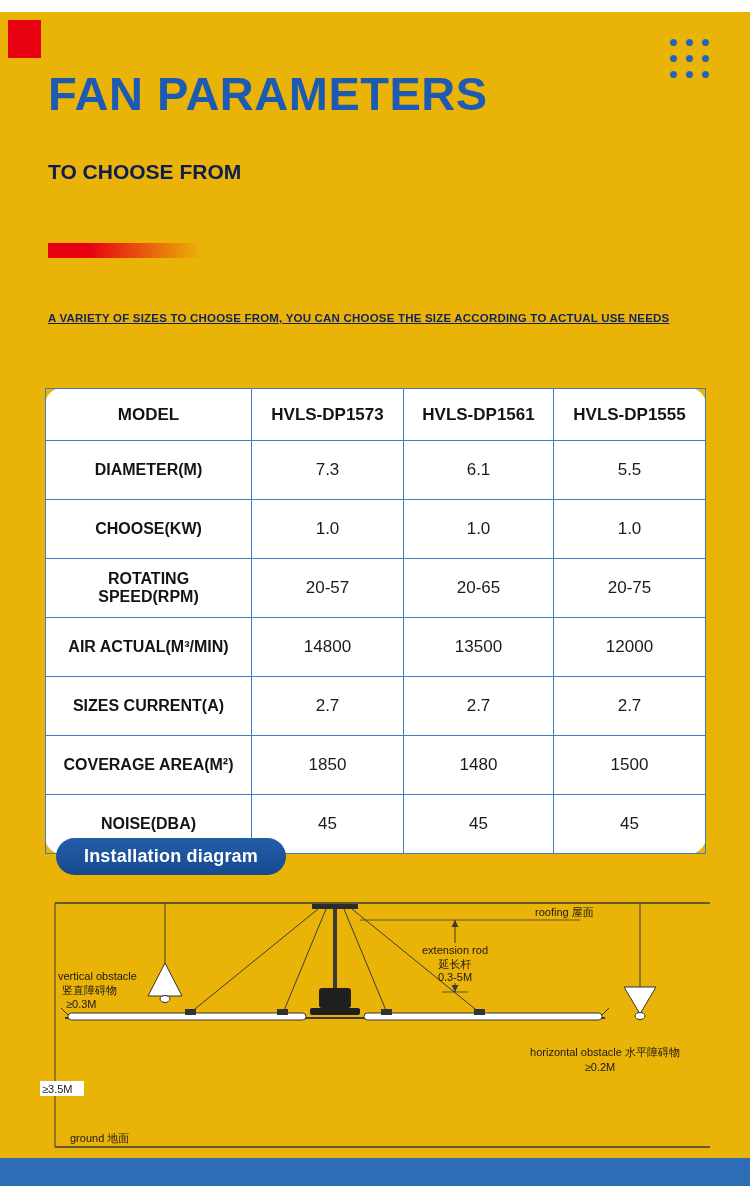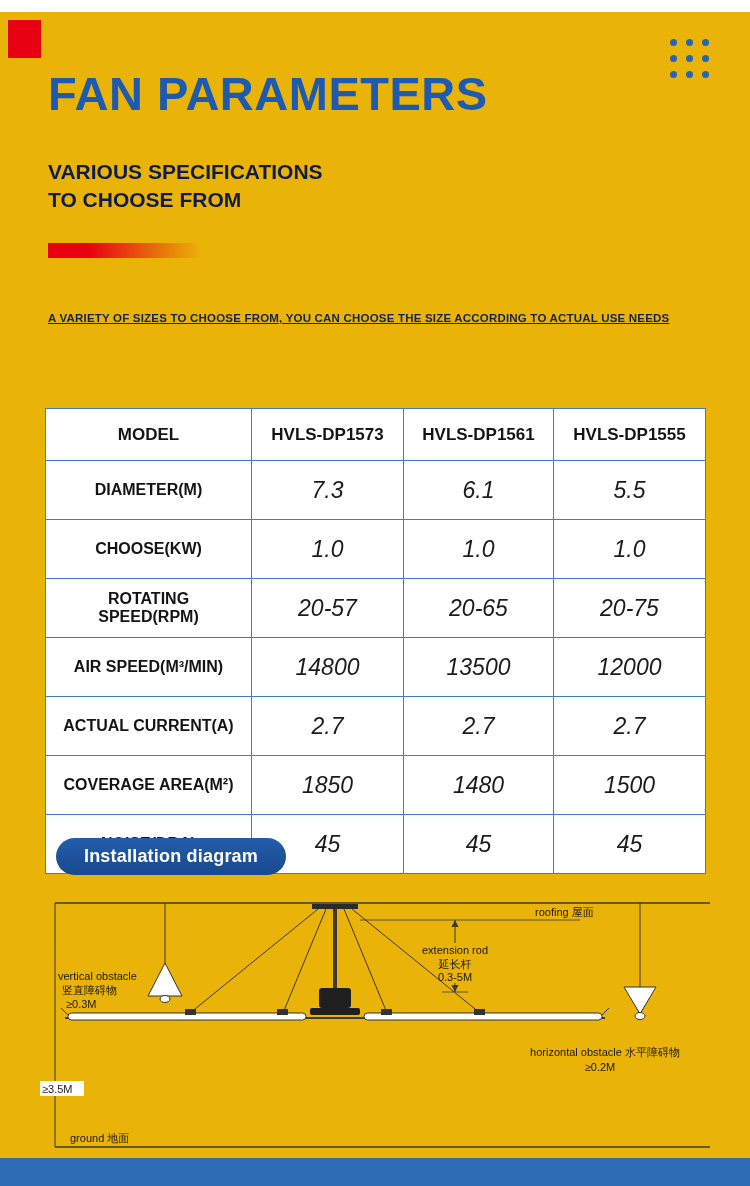--- a/index.html
+++ b/index.html
@@ -15,31 +15,31 @@
   .title{
     position:absolute;left:48px;top:56px;margin:0;font-size:47px;line-height:1.1;
     font-weight:bold;color:#1d5ab2;letter-spacing:0.5px;white-space:nowrap;
   }
   .subtitle{position:absolute;left:48px;top:146px;font-size:21px;line-height:28px;font-weight:bold;color:#0e1c50;}
   .red-bar{position:absolute;left:48px;top:231px;width:158px;height:15px;
     background:linear-gradient(90deg,#e60012 0%,#e60012 25%,rgba(230,0,18,0) 97%);}
   .caption{position:absolute;left:48px;top:300px;font-size:11.5px;font-weight:bold;color:#13235a;letter-spacing:0.2px;white-space:nowrap;text-decoration:underline;}
   
   .spec-table{
-    position:absolute;left:45px;top:396px;width:660px;border-collapse:collapse;
-    table-layout:fixed;background:#fff;
+    position:absolute;left:45px;top:376px;width:660px;border-collapse:collapse;
+    table-layout:fixed;background:#fff;border-radius:17px;
   }
   .spec-table th,.spec-table td{
     border:1px solid #3f7cc1;text-align:center;vertical-align:middle;padding:4px 8px;
   }
   .spec-table thead tr{height:52px;}
   .spec-table tbody tr{height:59px;}
   .spec-table thead th{font-size:17px;font-weight:bold;color:#141414;}
   .spec-table tbody th{font-size:16px;font-weight:bold;color:#141414;white-space:pre-line;line-height:1.15;}
-  .spec-table tbody td{font-size:23px;font-weight:normal;color:#1b1b1b;font-style:italic;}
+  .spec-table tbody td{font-size:17px;font-weight:normal;color:#1b1b1b;}
   
   .pill{
     position:absolute;left:56px;top:826px;width:230px;height:37px;border-radius:19px;
     background:linear-gradient(180deg,#235da9,#17498f);color:#ffffff;font-size:18px;font-weight:bold;
     display:flex;align-items:center;justify-content:center;letter-spacing:0.2px;
   }
   
   .diagram{position:absolute;left:40px;top:885px;width:670px;height:255px;}
   .diagram svg text{font-family:"Liberation Sans",sans-serif;font-size:11px;fill:#1a1a1a;}
   
@@ -60,21 +60,20 @@
       <span></span>
       <span></span>
     <span></span>
       <span></span>
       <span></span>
   </div>
 
   <h1 class="title">FAN PARAMETERS</h1>
 
   <div class="subtitle">
-    <div>VARIOUS SPECIFICATIONS</div>
     <div>TO CHOOSE FROM</div>
   </div>
 
   <div class="red-bar"></div>
 
   <div class="caption">A VARIETY OF SIZES TO CHOOSE FROM, YOU CAN CHOOSE THE SIZE ACCORDING TO ACTUAL USE NEEDS</div>
 
   <table class="spec-table">
     <colgroup>
       <col style="width:206px">
@@ -104,27 +103,27 @@
         <td>1.0</td>
       </tr>
       <tr>
         <th>ROTATING
 SPEED(RPM)</th>
         <td>20-57</td>
         <td>20-65</td>
         <td>20-75</td>
       </tr>
       <tr>
-        <th>AIR SPEED(M³/MIN)</th>
+        <th>AIR ACTUAL(M³/MIN)</th>
         <td>14800</td>
         <td>13500</td>
         <td>12000</td>
       </tr>
       <tr>
-        <th>ACTUAL CURRENT(A)</th>
+        <th>SIZES CURRENT(A)</th>
         <td>2.7</td>
         <td>2.7</td>
         <td>2.7</td>
       </tr>
       <tr>
         <th>COVERAGE AREA(M²)</th>
         <td>1850</td>
         <td>1480</td>
         <td>1500</td>
       </tr>

